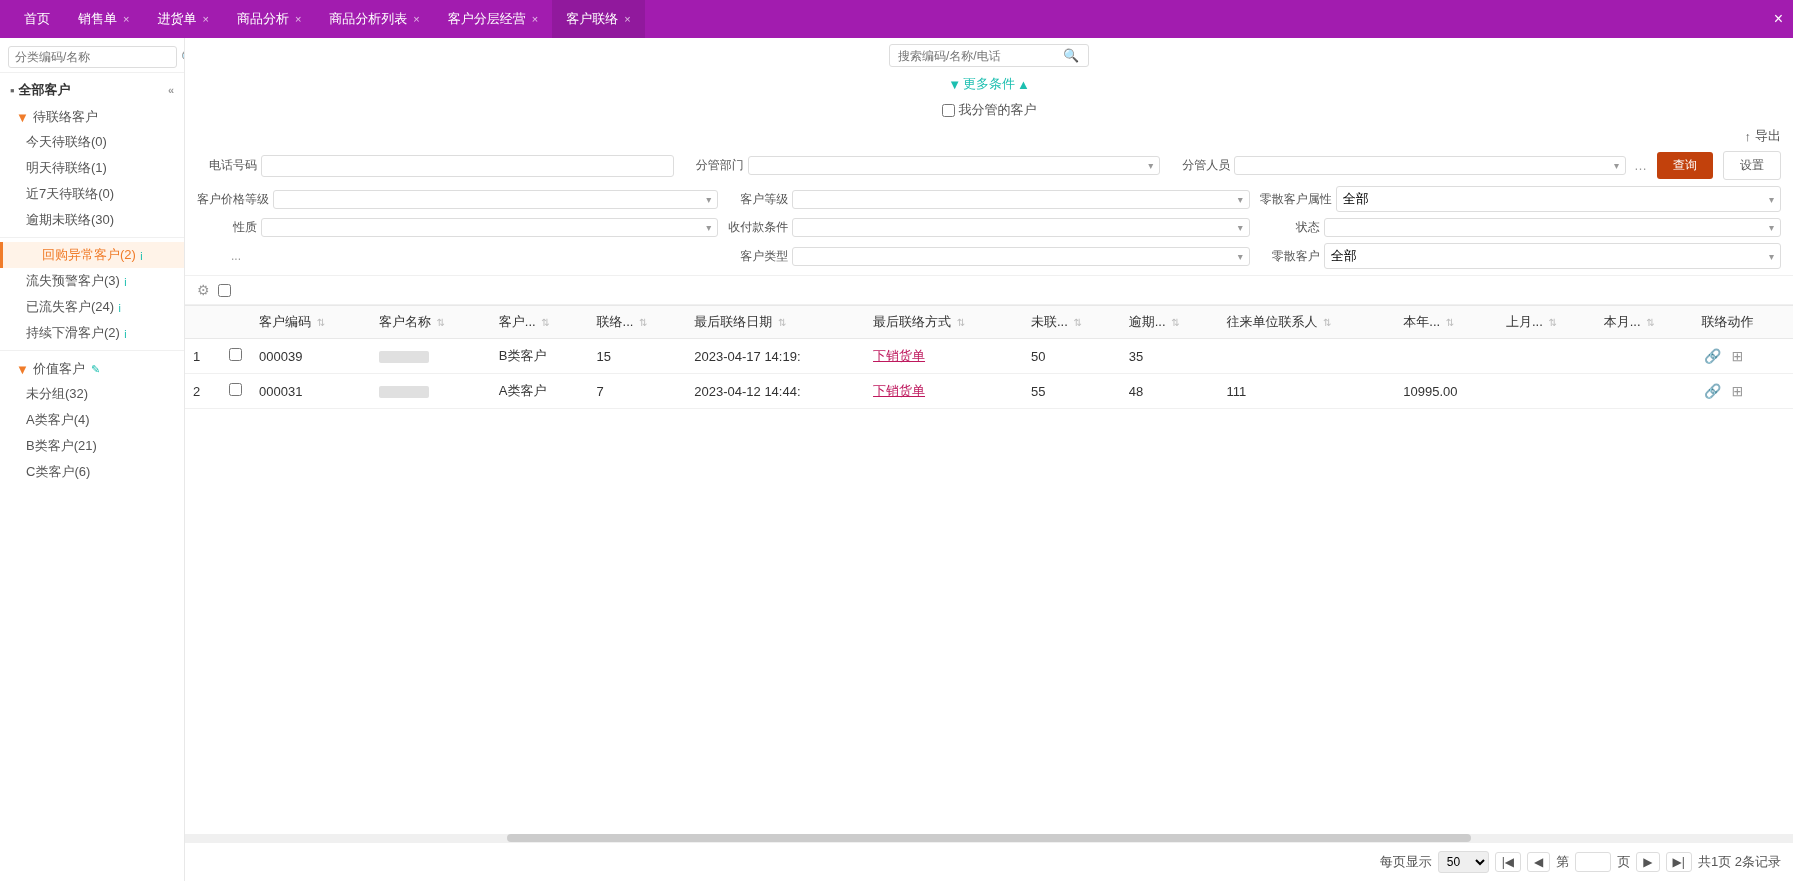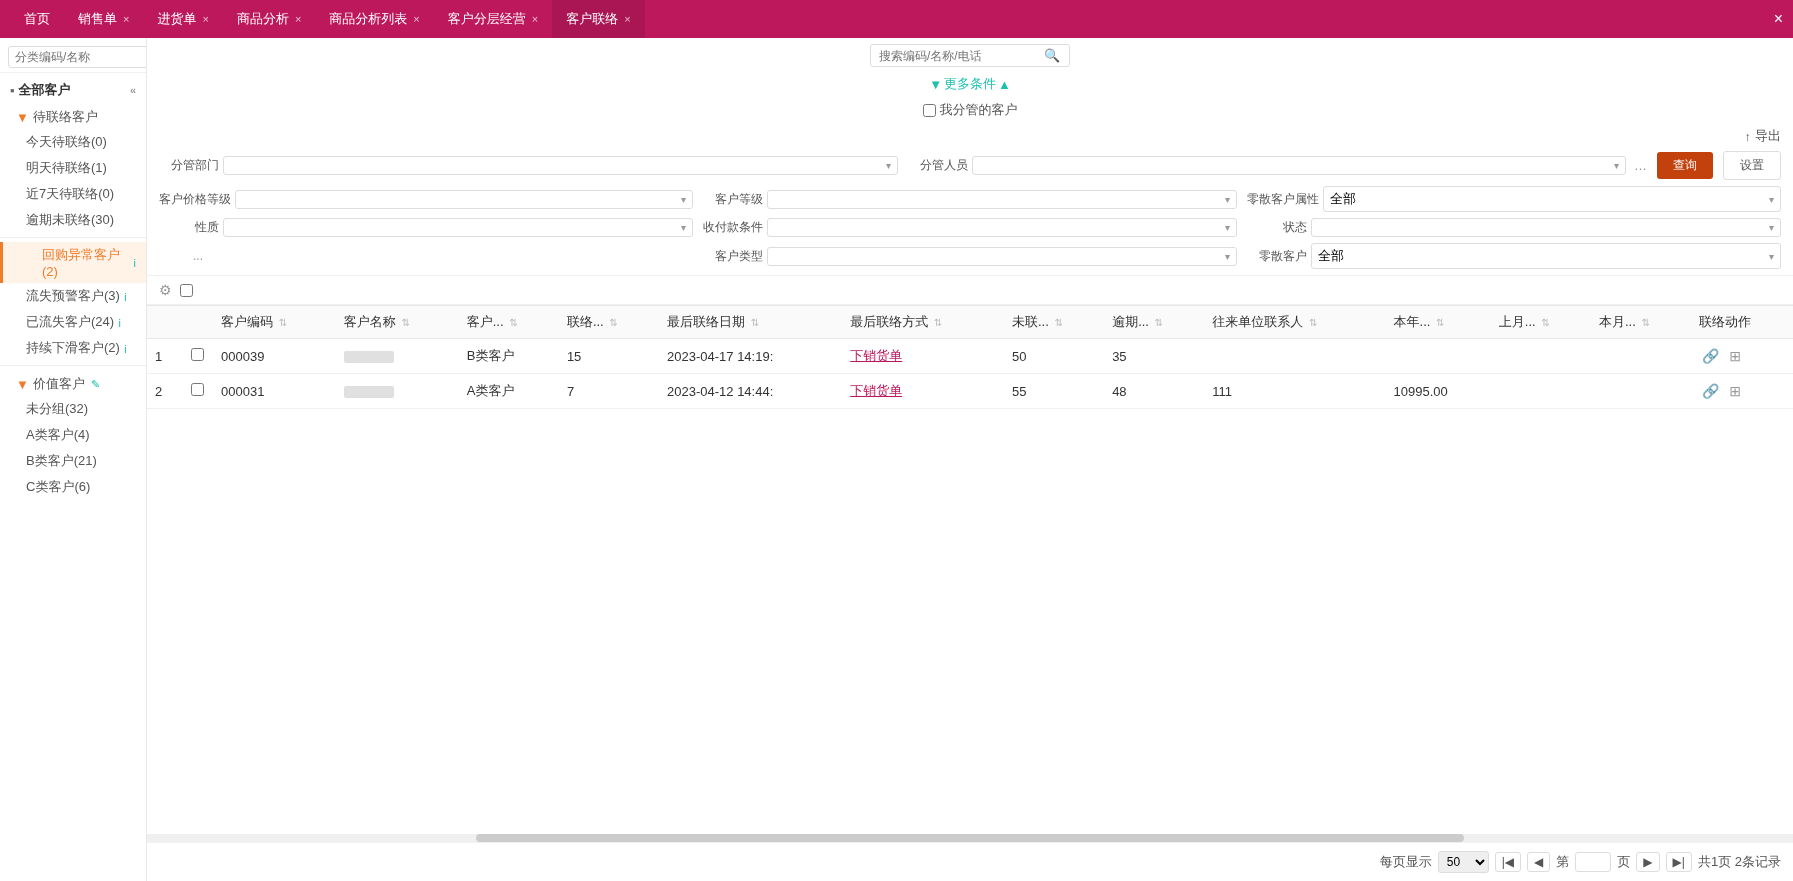--- a/index.html
+++ b/index.html
@@ -1,20 +1,20 @@
 <!DOCTYPE html>
 <html><head>
   <meta charset="utf-8">
   <style>
     * { box-sizing: border-box; margin: 0; padding: 0; font-family: 'Microsoft YaHei', Arial, sans-serif; font-size: 13px; }
     body { background: #f5f5f5; overflow: hidden; width: 1793px; height: 881px; }
 
     
     .top-nav {
-      background: #be185d;
+      background: #a21caf;
       height: 38px;
       display: flex;
       align-items: center;
       padding: 0 10px;
       position: relative;
     }
     .top-nav .nav-item {
       color: #fff;
       padding: 0 14px;
       height: 38px;
@@ -39,21 +39,21 @@
     }
 
     
     .main-layout {
       display: flex;
       height: calc(881px - 38px);
     }
 
     
     .sidebar {
-      width: 147px;
+      width: 185px;
       background: #fff;
       border-right: 1px solid #e8e8e8;
       display: flex;
       flex-direction: column;
       overflow-y: auto;
       flex-shrink: 0;
     }
     .sidebar-search {
       padding: 8px 8px 4px;
       display: flex;
@@ -484,20 +484,24 @@
         </div>
         <div class="export-btn">
           <span>↑</span>
           <span>导出</span>
         </div>
       </div>
 
       <div class="filter-rows">
 
         <div class="filter-row">
+          <div class="filter-field">
+            <label>电话号码</label>
+            <input class="filter-input" type="text" style="flex: 1.5 1 0%;">
+          </div>
           <div class="filter-field">
             <label>分管部门</label>
             <div class="filter-select" style="flex:1.5;">
               <span></span>
               <span class="down-arrow">▾</span>
             </div>
           </div>
           <div class="filter-field">
             <label>分管人员</label>
             <div class="filter-select" style="flex:1.5;">

